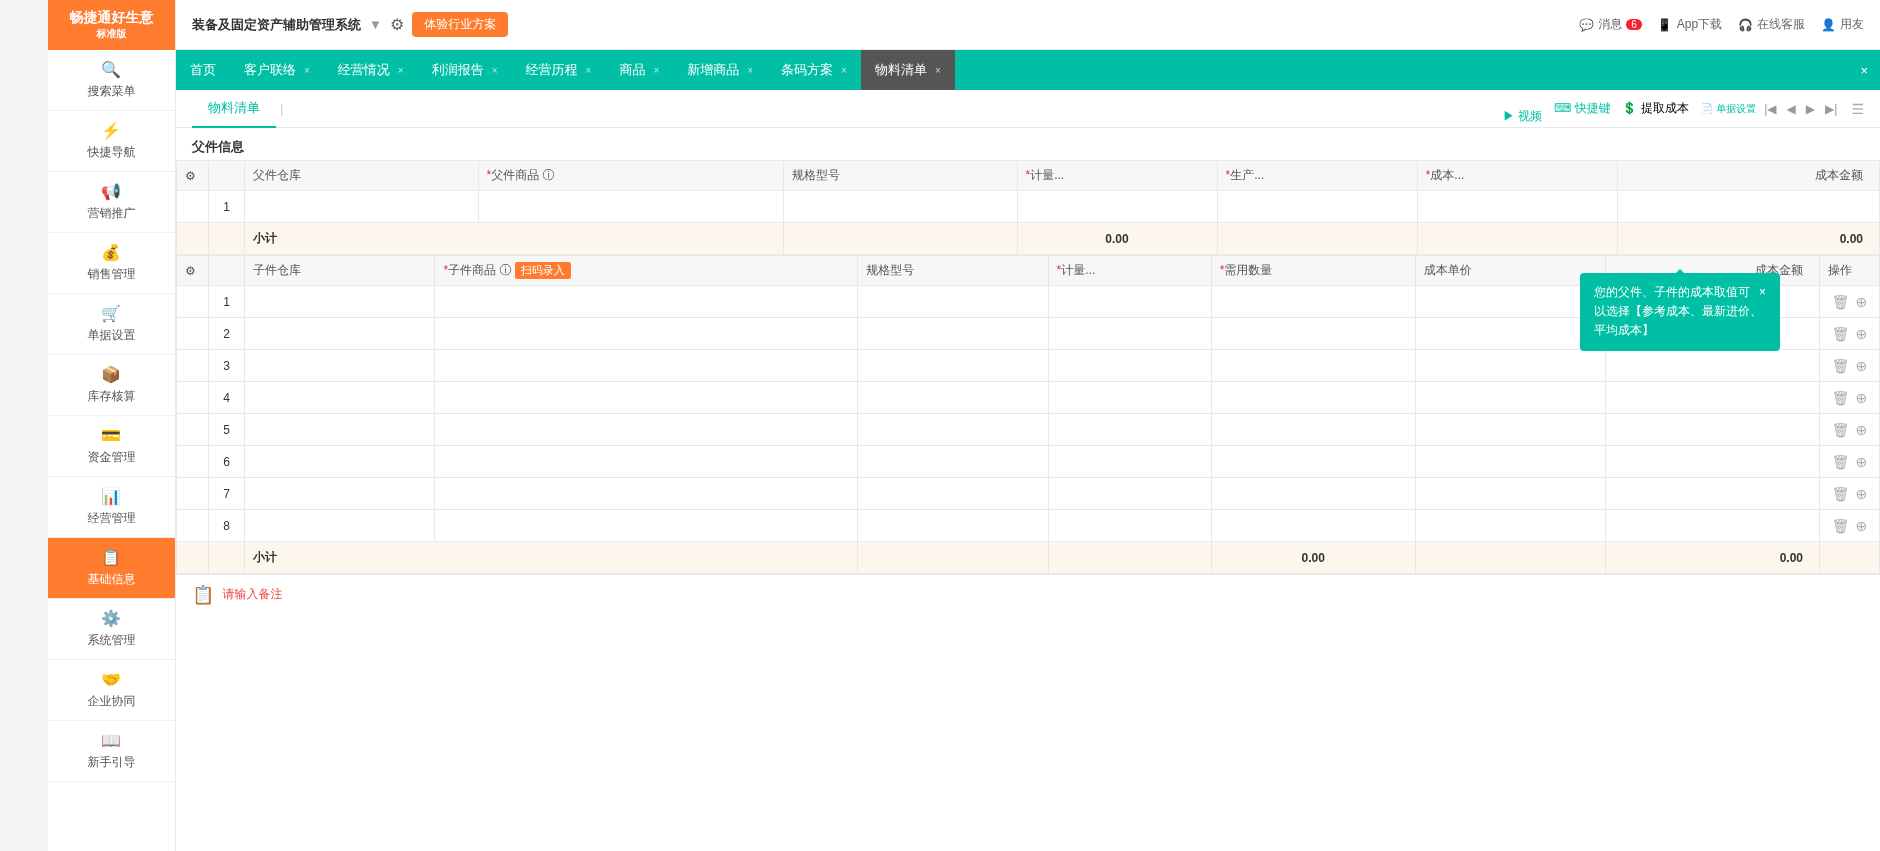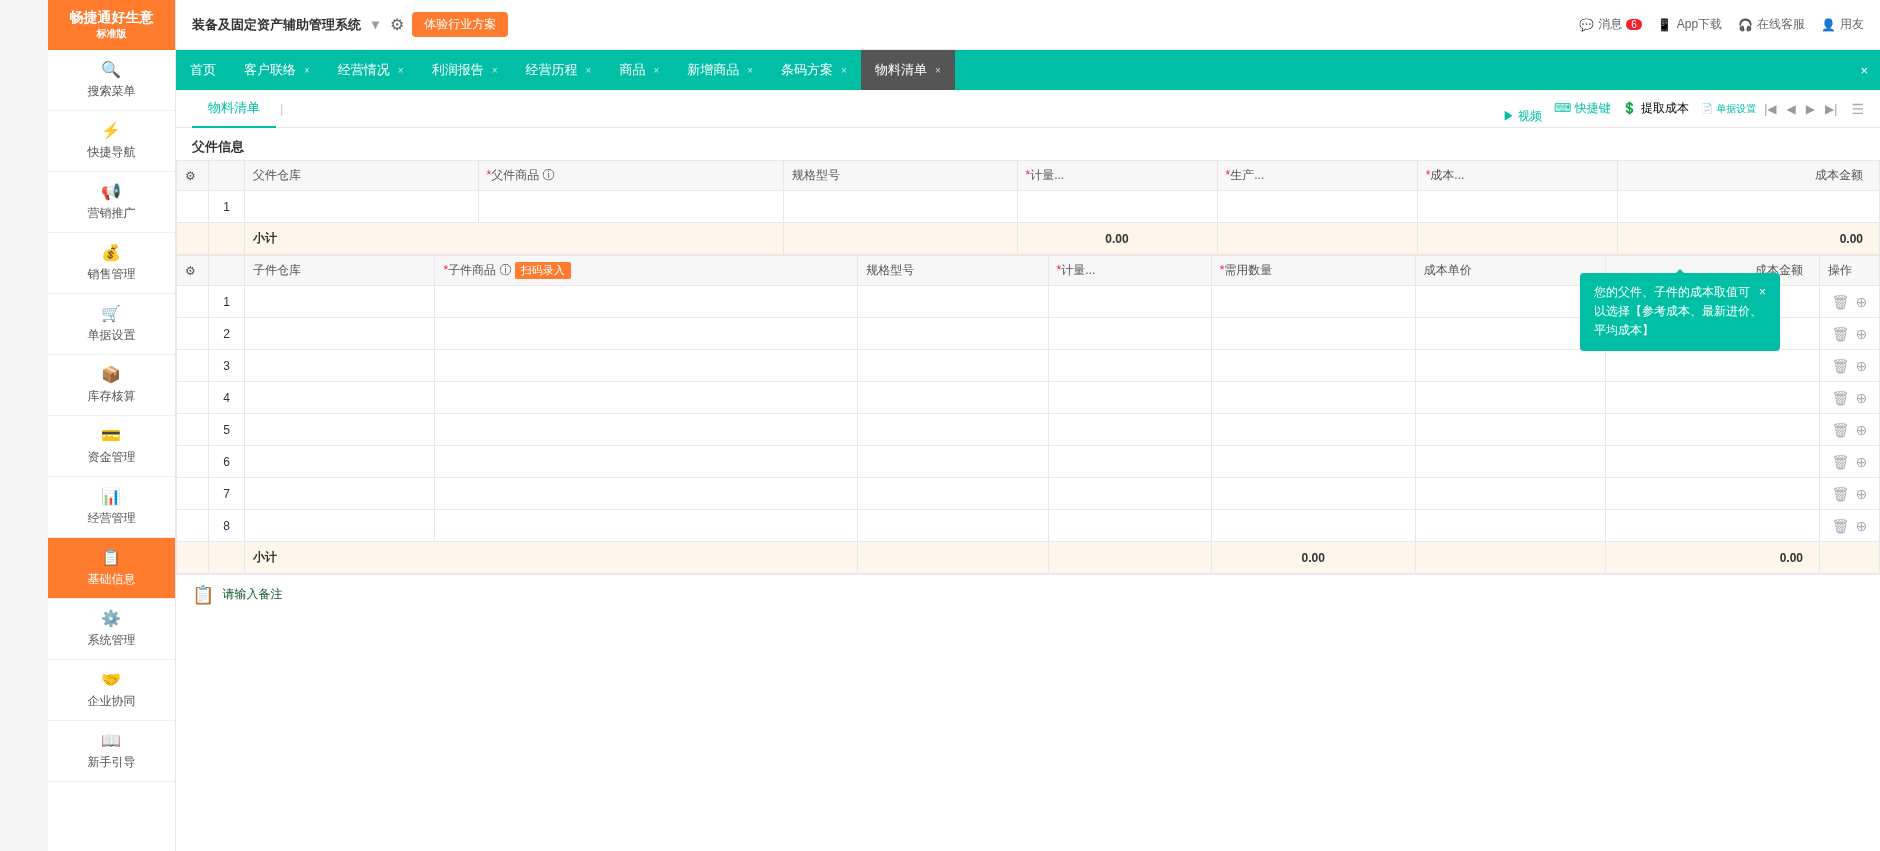--- a/index.html
+++ b/index.html
@@ -610,16 +610,16 @@
   <td></td>
   <td style="text-align:right;padding-right:16px;font-weight:bold;">0.00</td>
   <td></td>
 </tr>
           </tbody>
       </table>
     </div>
 
     <div class="bottom-bar">
       <span class="bottom-icon">📋</span>
-      <span style="font-size:12px;color:#14532d;">请输入备注</span>
+      <span style="font-size:12px;color:#ef4444;">请输入备注</span>
     </div>
   </div>
 </div>
 
 </body></html>

